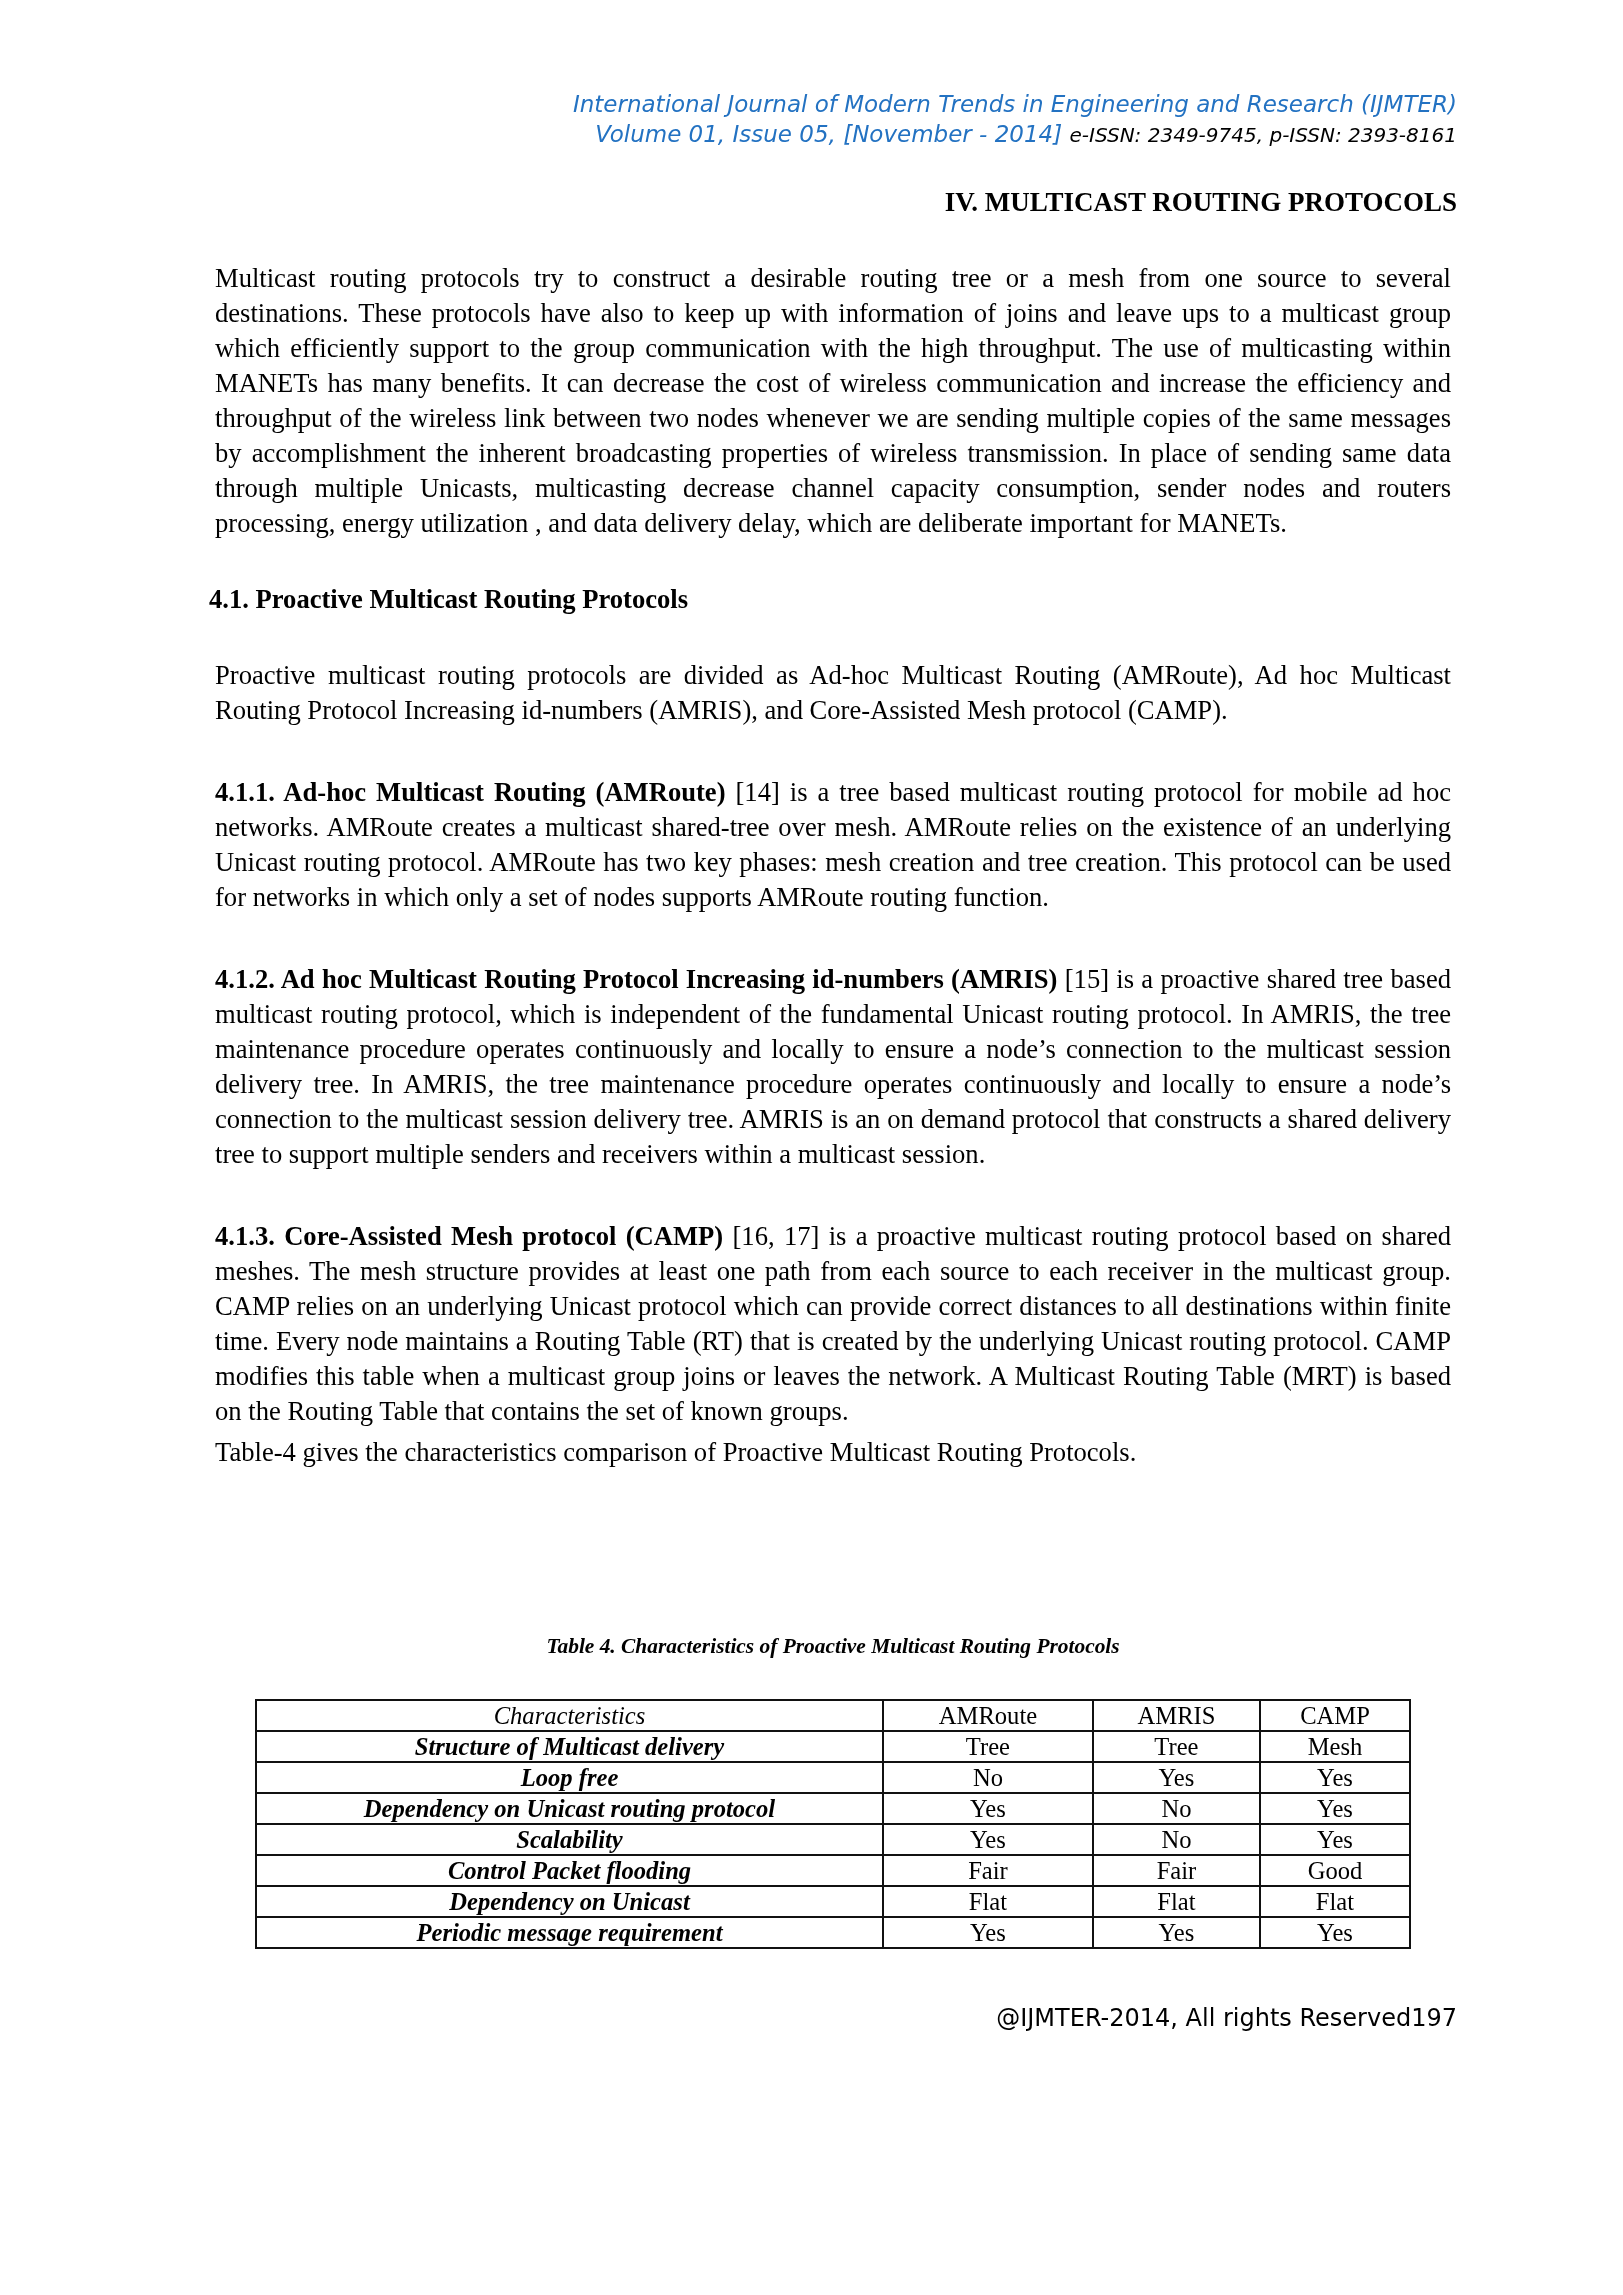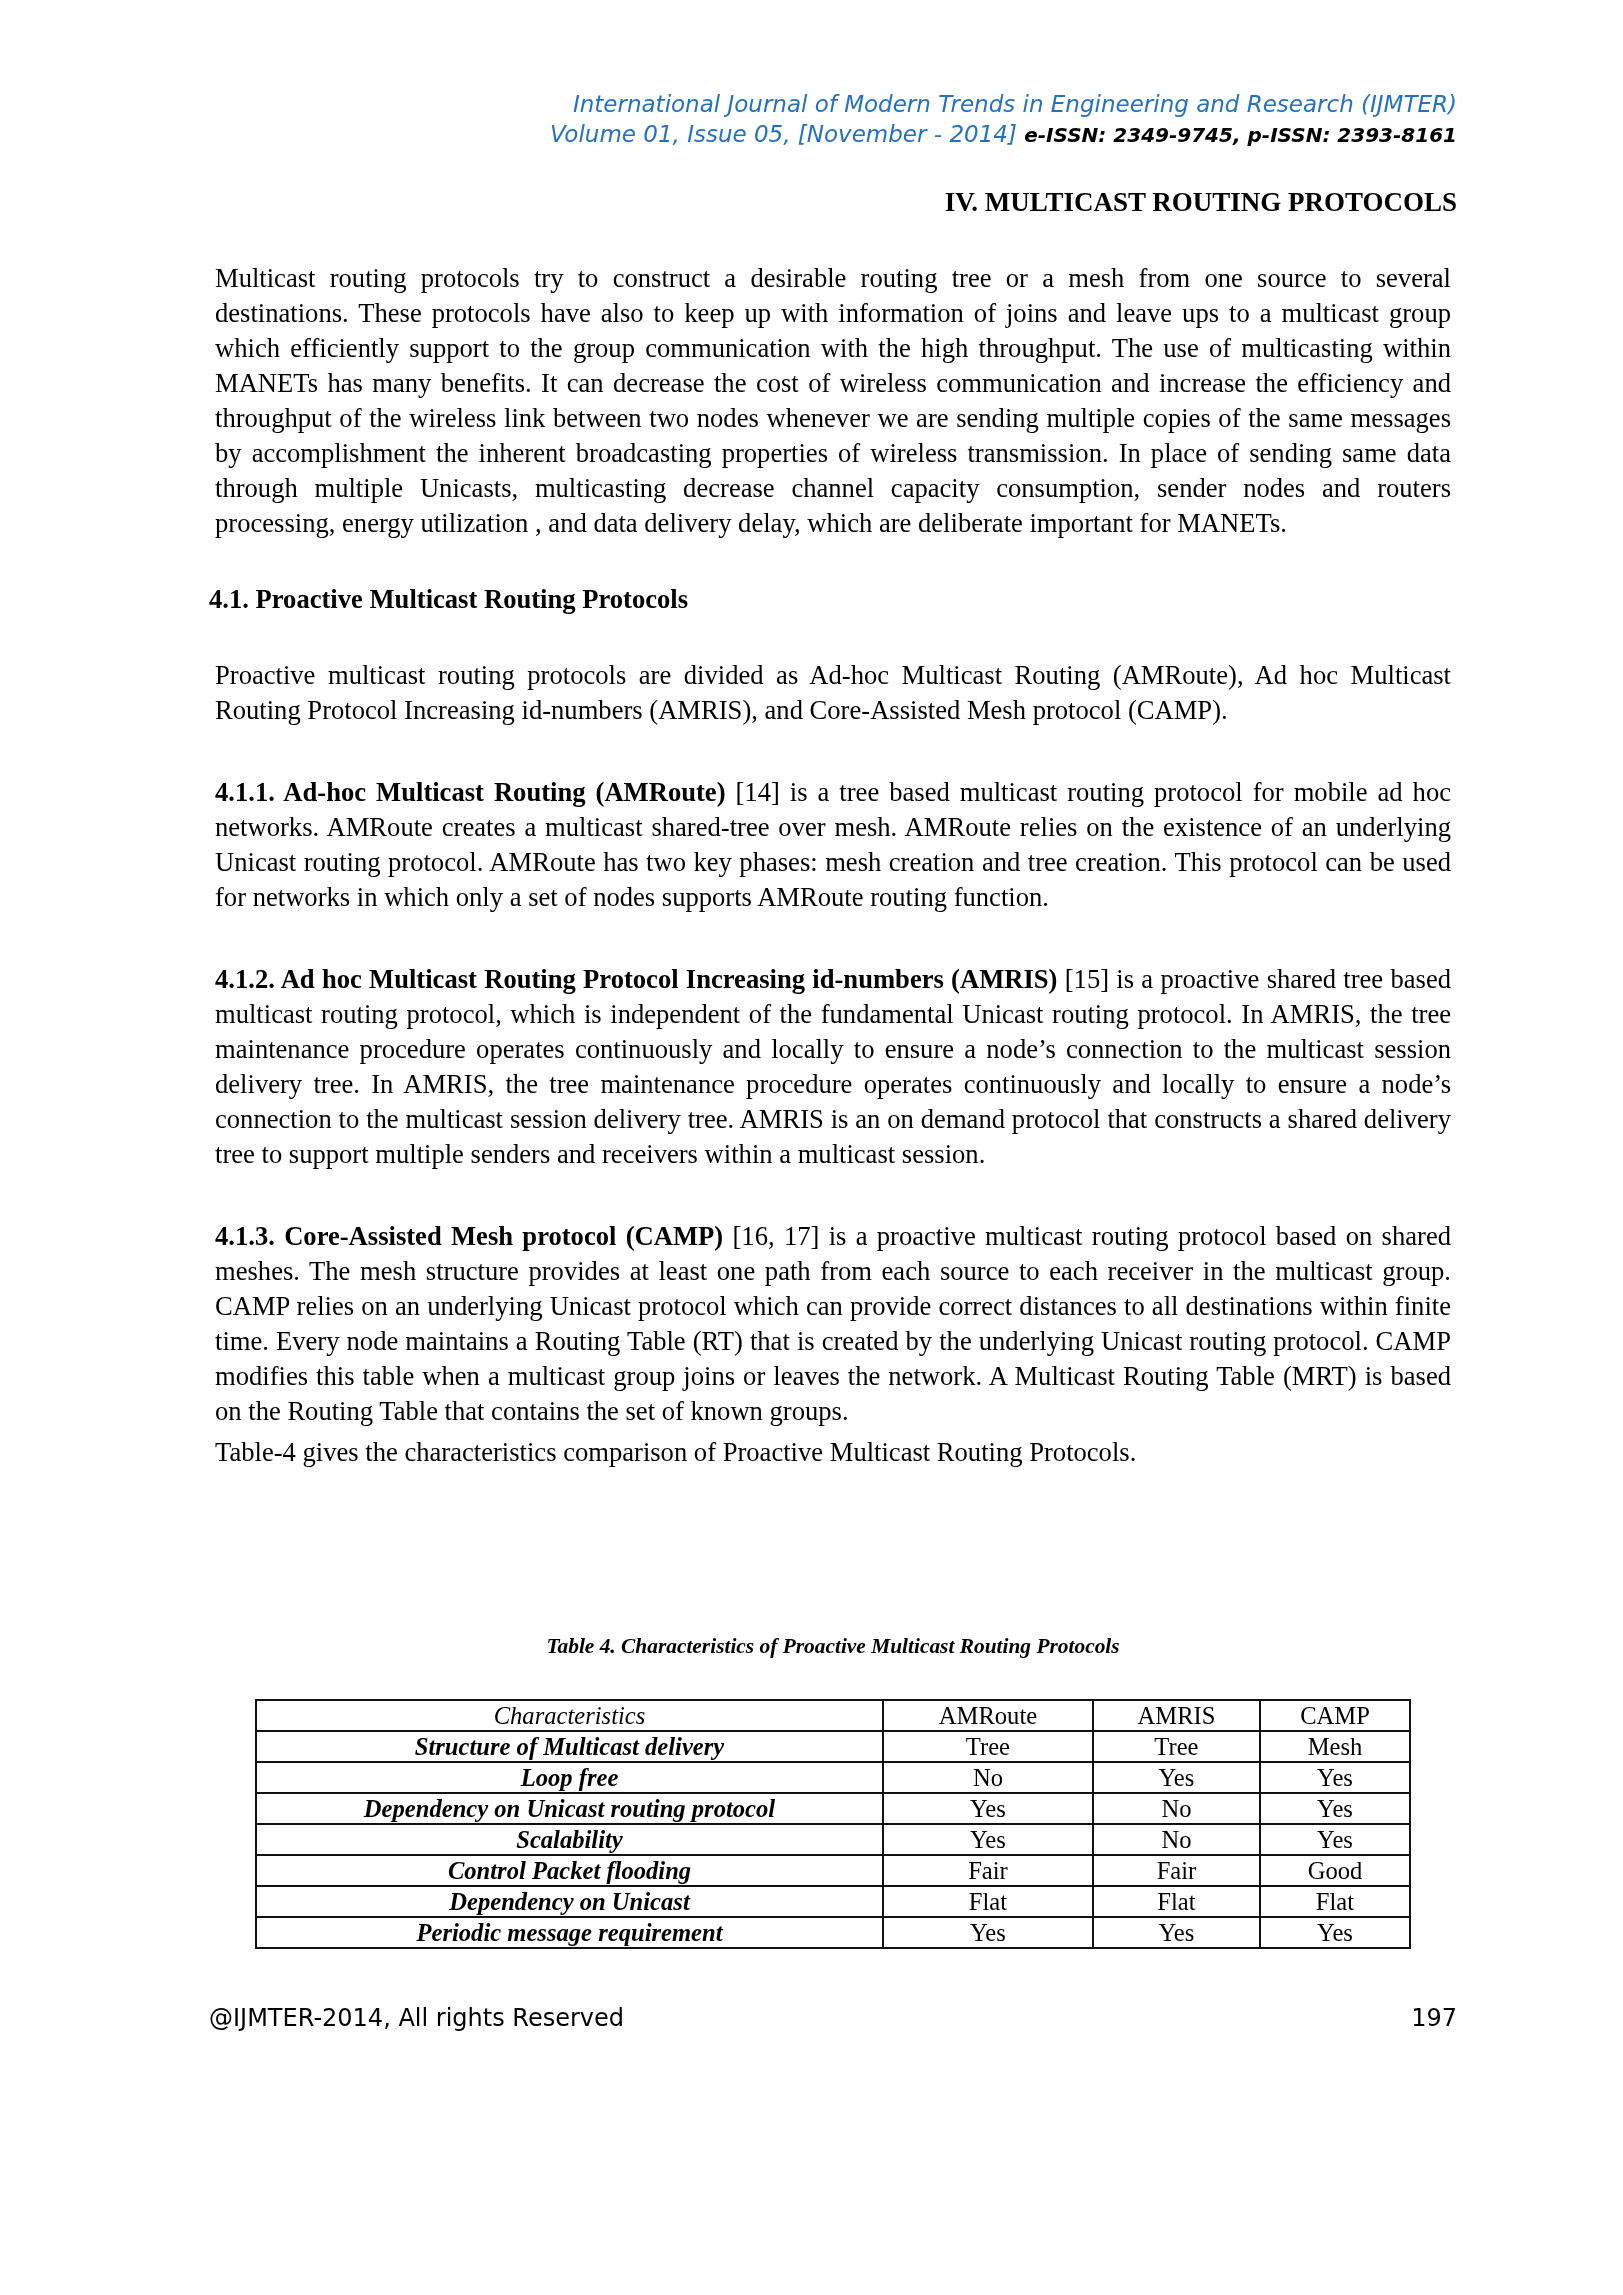--- a/index.html
+++ b/index.html
@@ -4,21 +4,21 @@
 <style>
   html, body { margin: 0; padding: 0; background: #ffffff; }
   body { width: 1623px; height: 2295px; position: relative; overflow: hidden; }
   .page { position: absolute; left: 0; top: 0; width: 1623px; height: 2295px; background: #fff; }
 
   .running-header {
     position: absolute; right: 166px; top: 89px; text-align: right;
     font-family: "DejaVu Sans", sans-serif; font-size: 23px; line-height: 30px;
     color: #2372c2; font-style: italic;
   }
-  .running-header .issn { color: #000; font-weight: bold; font-size: 20px; }
+  .running-header .issn { color: #000; font-weight: normal; font-size: 20px; }
 
   .body-text {
     position: absolute; left: 209px; width: 1248px; top: 185px;
     font-family: "Liberation Serif", serif; font-size: 26.6px; line-height: 35px; color: #000;
   }
   .section-title { text-align: right; font-weight: bold; font-size: 27px; margin: 0; height: 35px; }
   .gap { height: 35px; }
   .p { margin: 6px; text-align: justify; text-align-last: left; }
   .subhead { margin: 0; font-weight: bold; }
   .b { font-weight: bold; }
@@ -35,21 +35,21 @@
   table.char-table td, table.char-table th {
     border: 2px solid #111; height: 29px; padding: 0; line-height: 29px; text-align: center; font-weight: normal;
   }
   table.char-table th.col-char { font-style: italic; font-weight: normal; width: 625px; }
   table.char-table th.col-proto { font-weight: normal; margin-top: 8px; }
   table.char-table td.row-label { font-style: italic; font-weight: bold; }
 
   .footer {
     position: absolute; left: 209px; width: 1248px; top: 2004px;
     font-family: "DejaVu Sans", sans-serif; font-size: 24px; color: #000;
-    display: flex; justify-content: space-between;
+    display: flex; justify-content: flex-end;
   }
 </style>
 </head>
 <body>
 
 <div class="page">
 
   <div class="running-header">
     <div>International Journal of Modern Trends in Engineering and Research (IJMTER)</div>
     <div>

